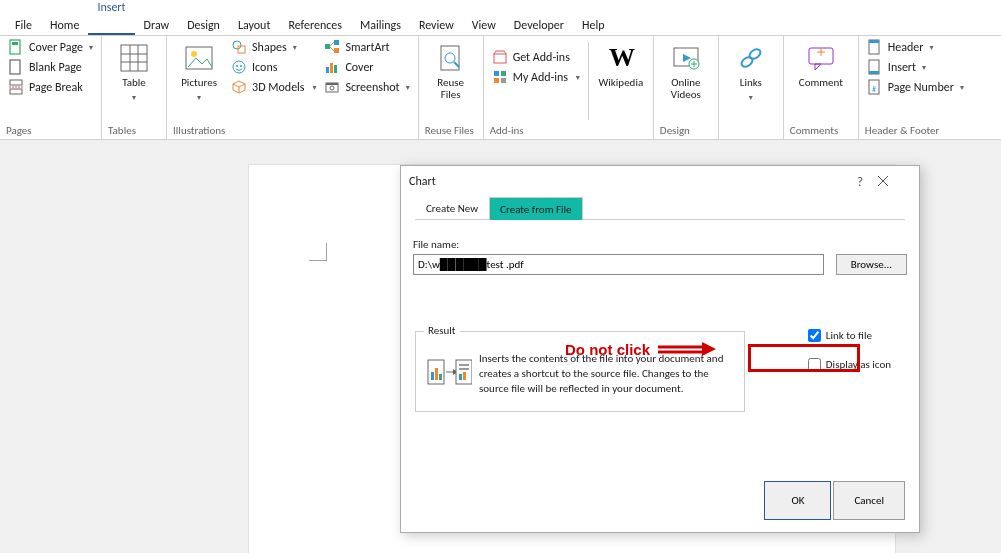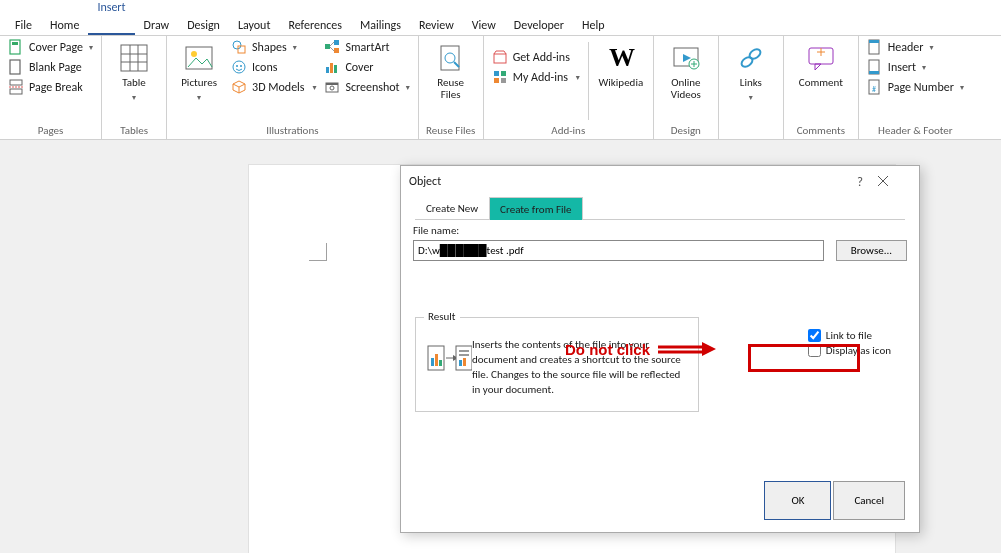--- a/index.html
+++ b/index.html
@@ -17,21 +17,21 @@
        background:var(--bg-page);width:1001px;height:553px;overflow:hidden;position:relative}
   
   .tabs{display:flex;gap:0;align-items:flex-end;background:var(--bg);height:36px;
         padding:0 6px;border-bottom:1px solid var(--border)}
   .tab{padding:4px 9px 3px;font-size:12px;cursor:pointer}
   .tab.active{color:var(--accent);border-bottom:2px solid var(--accent);padding-bottom:19px}
   
   .ribbon{display:flex;background:var(--bg);height:104px;border-bottom:1px solid var(--border)}
   .group{display:flex;flex-direction:column;border-right:1px solid var(--border);padding:2px 6px 0}
   .group-body{flex:1;display:flex;gap:4px;align-items:flex-start}
-  .group-label{text-align:center;font-size:11px;color:#666;padding-bottom:2px}
+  .group-label{text-align:left;font-size:11px;color:#666;padding-bottom:2px}
   .vstack{display:flex;flex-direction:column;gap:2px}
   .btn-row{display:flex;align-items:center;gap:5px;padding:1px 2px;cursor:pointer;white-space:nowrap}
   .btn-row .caret{font-size:8px;color:#666;margin-left:1px}
   .big-btn{display:flex;flex-direction:column;align-items:center;justify-content:flex-start;
            width:52px;padding:4px 2px 0;cursor:pointer;gap:3px;text-align:center;font-size:11px}
   .big-btn .icon{width:32px;height:32px;display:flex;align-items:center;justify-content:center}
   .big-btn .label{line-height:1.1}
   .big-btn .caret{font-size:8px;color:#666}
   .ico{display:inline-flex;width:16px;height:16px;align-items:center;justify-content:center;flex:none}
   .split-line{width:1px;background:var(--border);align-self:stretch;margin:4px 2px}
@@ -52,29 +52,29 @@
   
   .dialog{position:absolute;left:400px;top:165px;width:520px;height:368px;background:#fff;
           border:1px solid #aaa;box-shadow:3px 3px 12px var(--shadow);font-size:11px}
   .titlebar{display:flex;align-items:center;height:30px;padding:0 8px}
   .titlebar .title{flex:1;font-size:12px}
   .titlebar .winbtn{width:34px;text-align:center;font-size:13px;color:#555;cursor:pointer}
   .dlg-body{padding:0 12px}
   .tabset{display:flex;border-bottom:1px solid #ccc;margin:0 2px}
   .dlgtab{padding:5px 10px 4px;border:1px solid transparent;border-bottom:none;cursor:pointer}
   .dlgtab.active{border-color:#ccc;background:#14b8a6;position:relative;top:1px}
-  .field-label{margin:4px 0 3px;text-decoration:underline;text-decoration-color:transparent}
+  .field-label{margin:18px 0 3px;text-decoration:underline;text-decoration-color:transparent}
   .file-row{display:flex;gap:12px;align-items:center}
   .textbox{flex:1;border:1px solid #888;padding:3px 4px;font-size:11px;font-family:inherit;height:21px;background:#fff}
   .wbtn{border:1px solid #999;background:#efefef;padding:3px 14px;font-size:11px;cursor:pointer;font-family:inherit}
   .wbtn.primary{border:1.5px solid var(--accent);padding:3px 26px}
   .check-row{display:flex;align-items:center;gap:5px;cursor:pointer;padding:1px 0;white-space:nowrap}
   .check-row input{margin:0}
-  .options{position:absolute;right:28px;top:162px;display:flex;flex-direction:column;gap:0}
-  .result{border:1px solid #ccc;position:relative;margin-top:56px;padding:20px 10px 14px;display:flex;gap:0; width: 284px;}
+  .options{position:absolute;right:28px;top:162px;display:flex;flex-direction:column;gap:14px}
+  .result{border:1px solid #ccc;position:relative;margin-top:56px;padding:20px 10px 14px;display:flex;gap:7px; width: 330px;}
   .result .legend{position:absolute;top:-8px;left:8px;background:#fff;padding:0 4px;font-size:11px}
   .result .desc{font-size:11px;line-height:1.35; flex: 1;}
   .dlg-footer{position:absolute;right:14px;bottom:12px;display:flex;gap:2px}
   
   .annot{position:absolute;left:565px;top:340px;display:flex;align-items:center;gap:6px;pointer-events:none; z-index: 20;}
   .annot-text{color:#d00000;font-size:15px;font-weight:600;font-family:"Segoe UI",sans-serif}
   .arrow{width:60px;height:18px}
   .red-box{position:absolute;border:3px solid #d00000}
 </style>
 </head>
@@ -385,21 +385,21 @@
 
 <div class="doc-area">
   <div class="page">
     <div class="corner-mark corner-tl"></div>
     <div class="corner-mark corner-tr"></div>
   </div>
 </div>
 
 <div class="dialog">
   <div class="titlebar">
-    <span class="title">Object</span>
+    <span class="title">Chart</span>
     <span class="winbtn">?</span>
     <span class="winbtn">
       <svg width="12" height="12">
           <line x1="1" y1="1" x2="11" y2="11" stroke="#555"></line>
           <line x1="11" y1="1" x2="1" y2="11" stroke="#555"></line>
         </svg>
     </span>
   </div>
   <div class="dlg-body">
     <div class="tabset">

